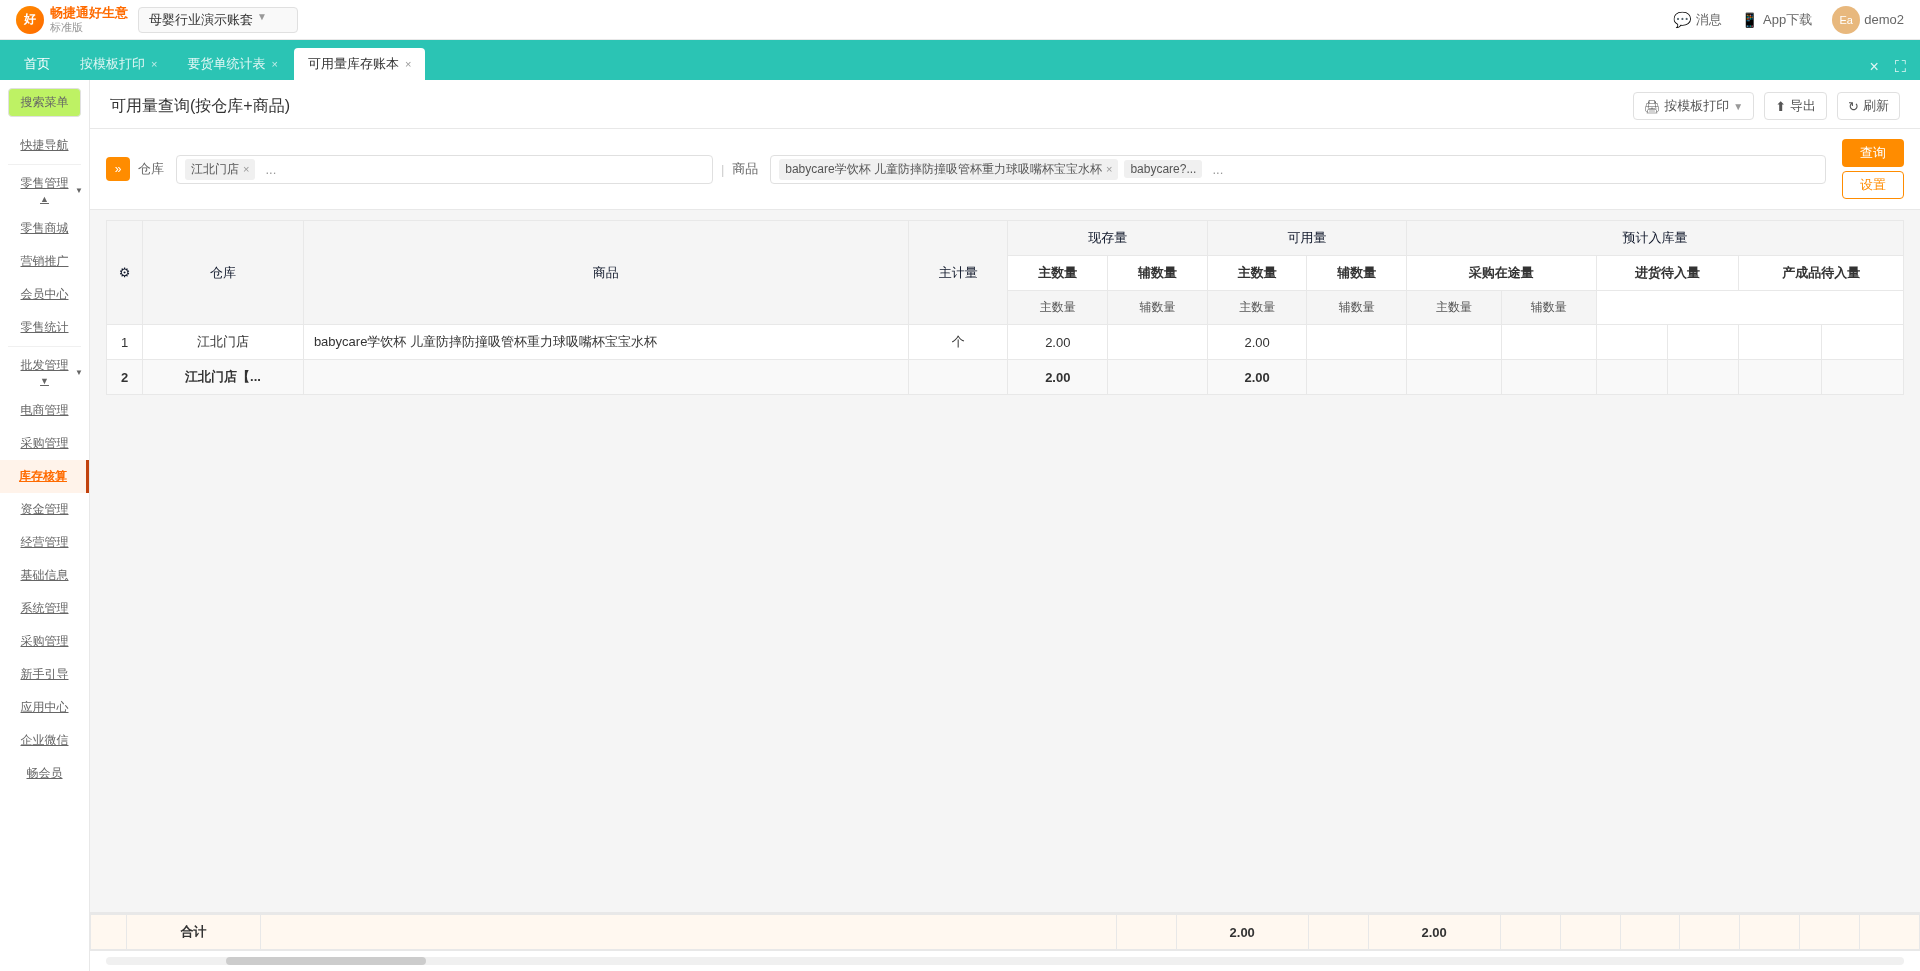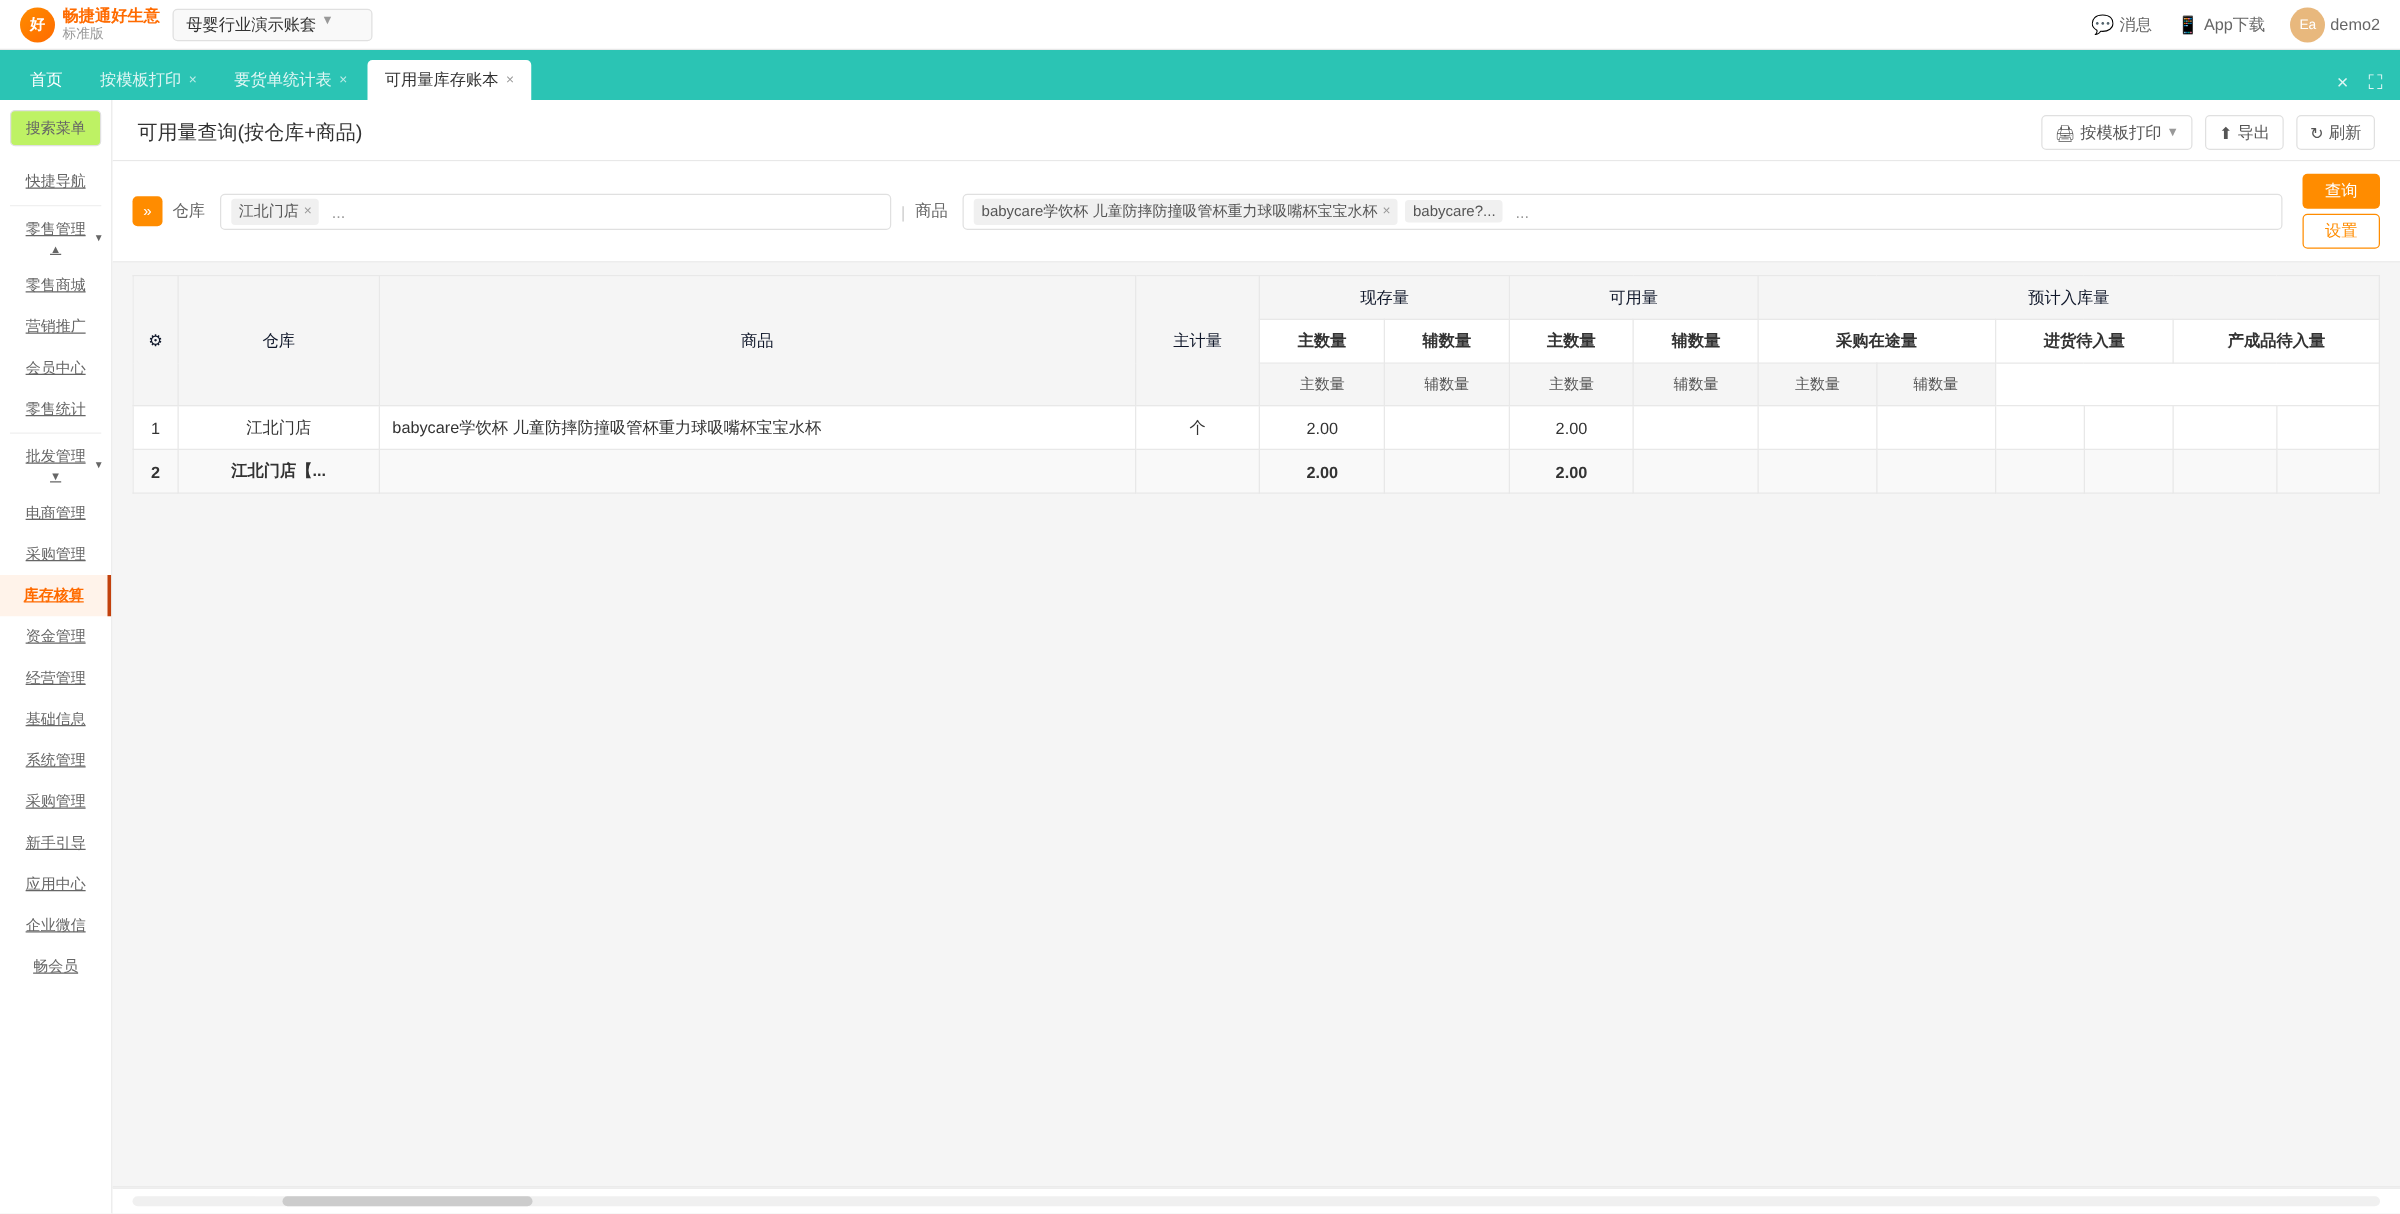--- a/index.html
+++ b/index.html
@@ -318,20 +318,40 @@
             <td></td>
             <td></td>
             <td></td>
             <td></td>
           </tr>
         </tbody>
       </table>
     </div>
 
     <div style="background:#fff;border-top:1px solid #e8e8e8;flex-shrink:0;">
+      <table class="data-table" style="border:none;border-top:2px solid #e8e8e8;">
+        <tbody>
+          <tr class="total-row">
+            <td style="width:36px;"></td>
+            <td style="font-weight:600;">合计</td>
+            <td style="min-width:300px;"></td>
+            <td style="width:60px;"></td>
+            <td style="font-weight:700;">2.00</td>
+            <td></td>
+            <td style="font-weight:700;">2.00</td>
+            <td></td>
+            <td></td>
+            <td></td>
+            <td></td>
+            <td></td>
+            <td></td>
+            <td></td>
+          </tr>
+        </tbody>
+      </table>
       <div class="table-footer">
         <div class="scrollbar-track">
           <div class="scrollbar-thumb"></div>
         </div>
       </div>
     </div>
 
   </div>
 </div>
 

